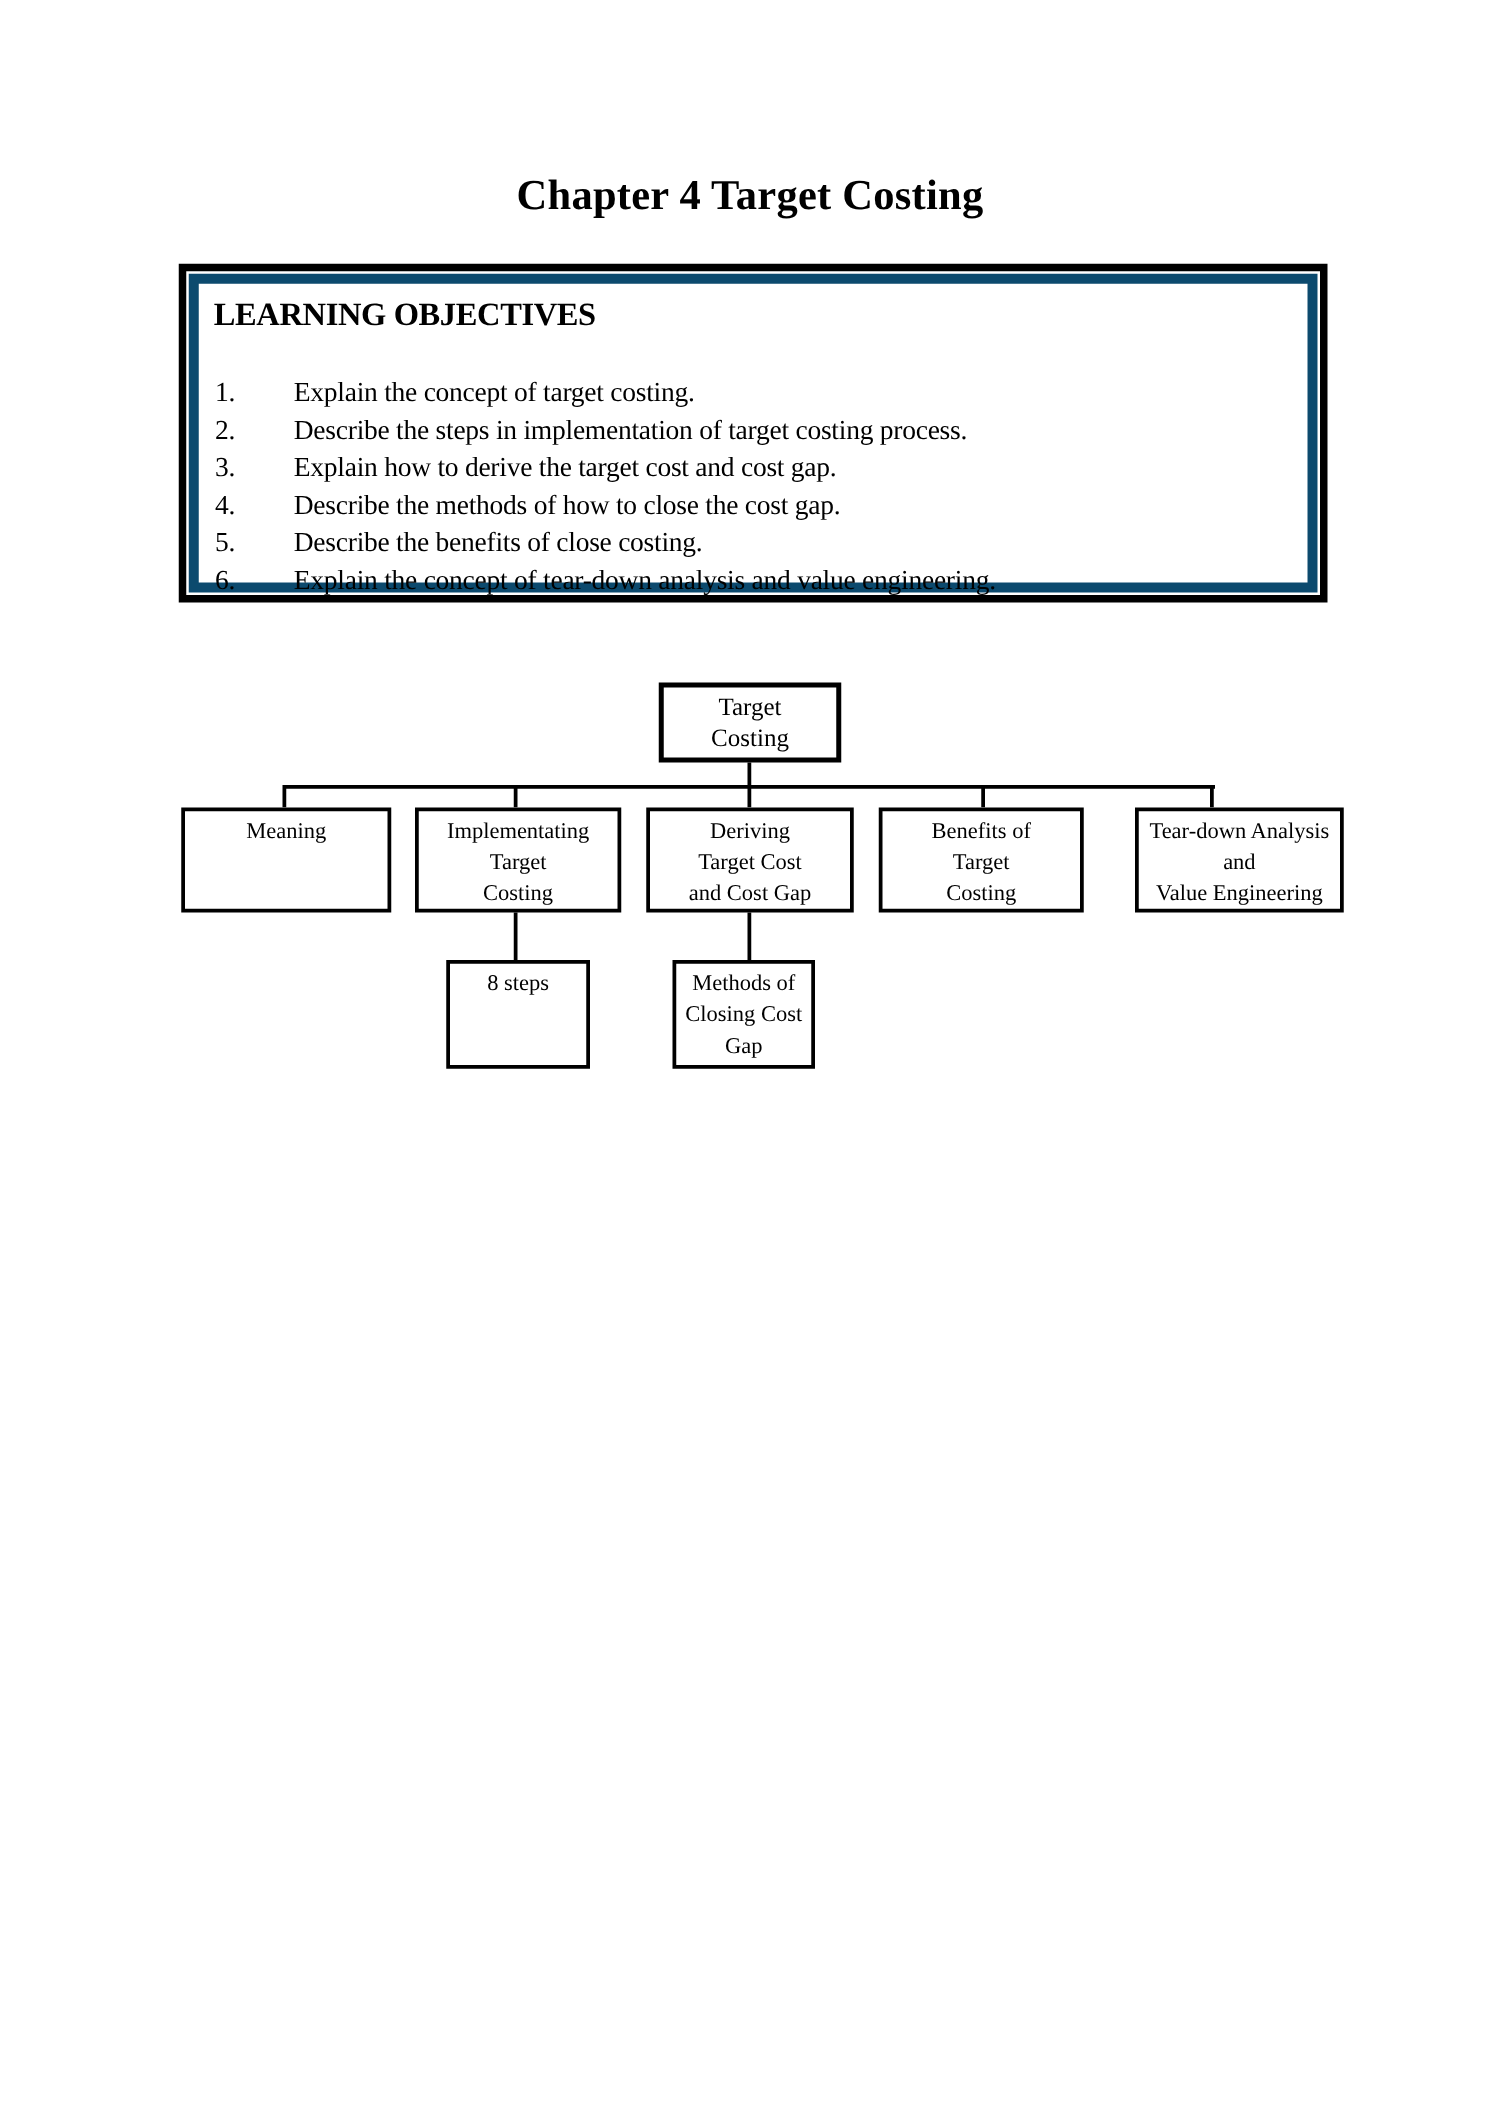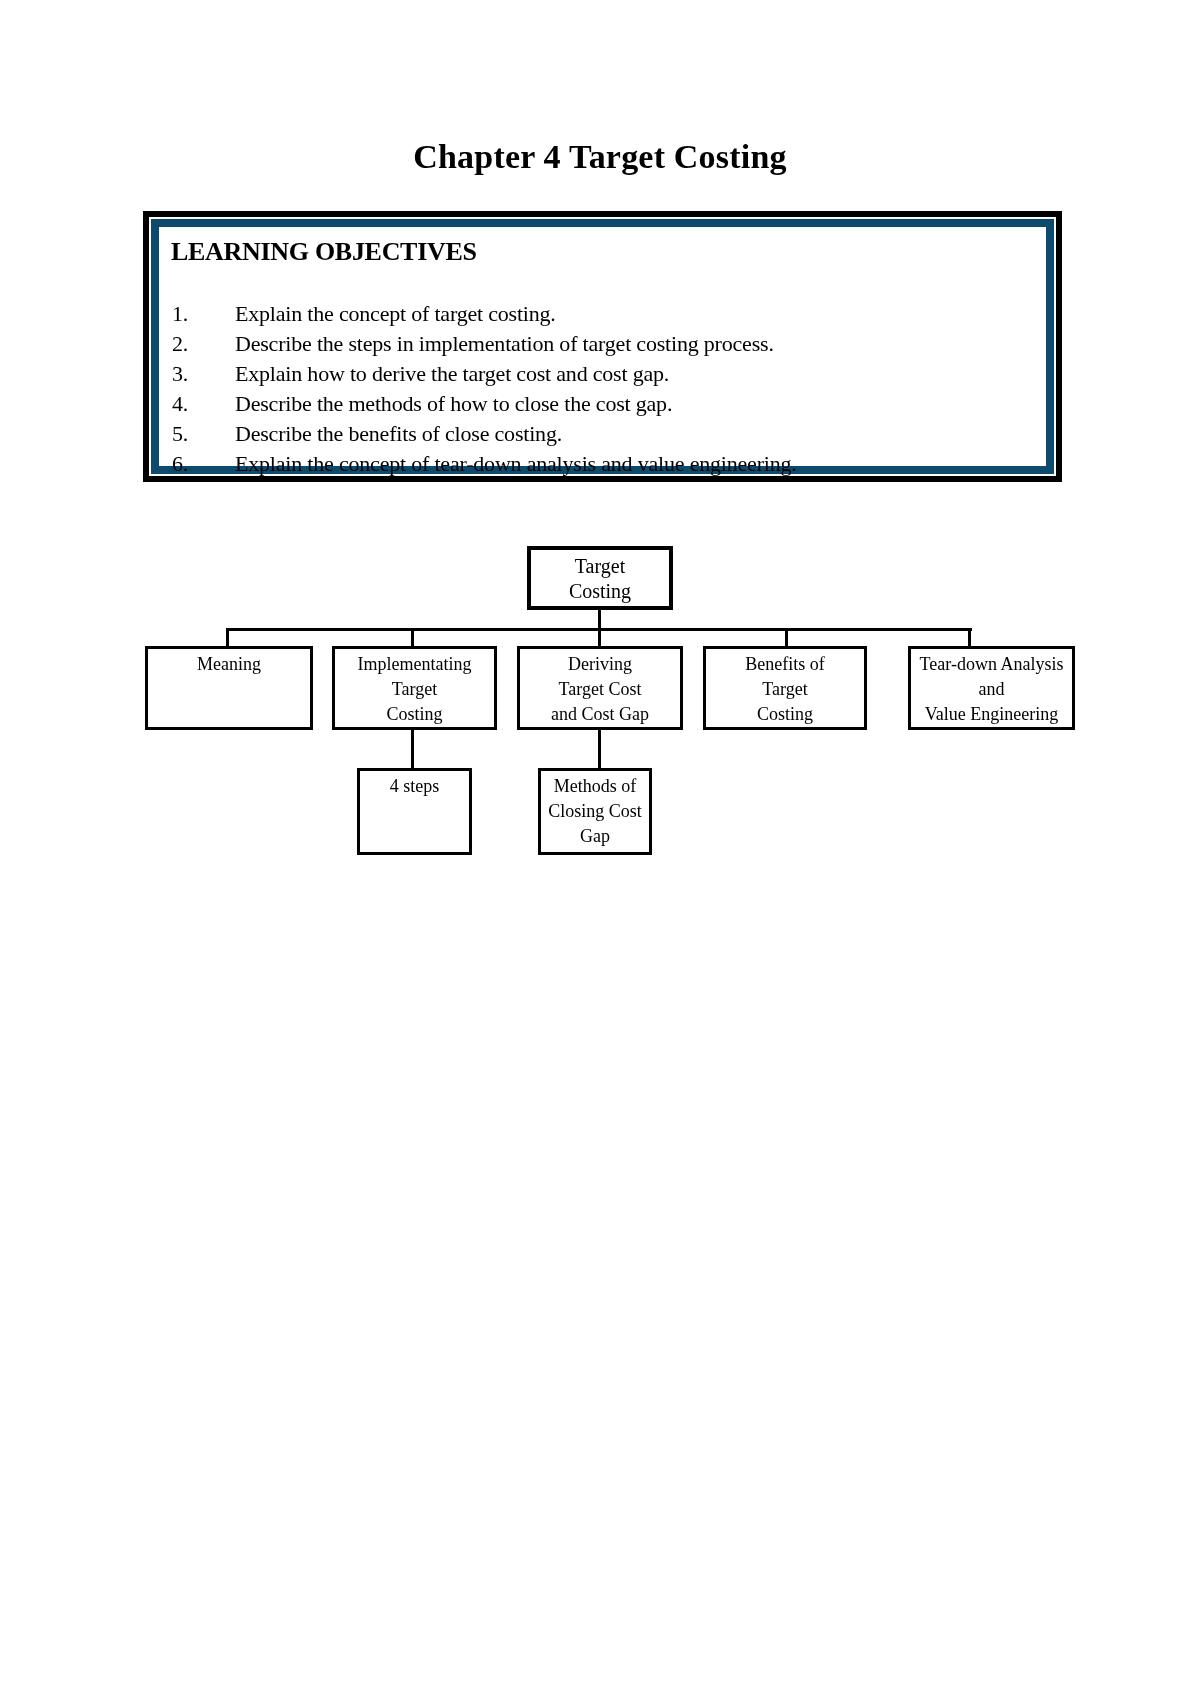--- a/index.html
+++ b/index.html
@@ -107,20 +107,20 @@
     <div class="node" style="left:703px; top:646px; width:164px; height:84px;">Benefits of
 Target
 Costing</div>
     <div class="node" style="left:888px; top:646px; width:167px; height:84px;margin-left:20px;">Tear-down Analysis
 and
 Value Engineering</div>
 
     <div class="cline" style="left:411px; top:730px; width:3px; height:38px;"></div>
     <div class="cline" style="left:598px; top:730px; width:3px; height:38px;"></div>
 
-    <div class="node" style="left:357px; top:768px; width:115px; height:87px;">4 steps</div>
+    <div class="node" style="left:357px; top:768px; width:115px; height:87px;">8 steps</div>
     <div class="node" style="left:538px; top:768px; width:114px; height:87px;">Methods of
 Closing Cost
 Gap</div>
   </div>
 
 
 </div>
 
 </body></html>

